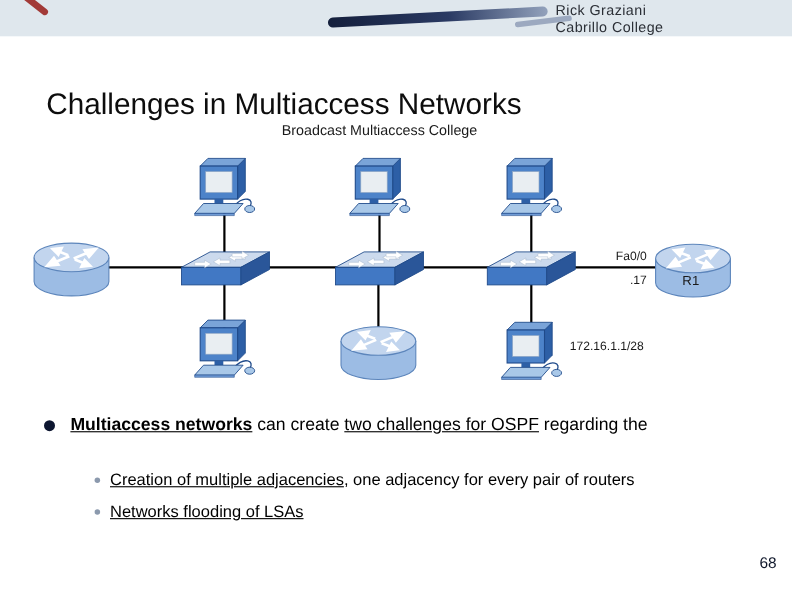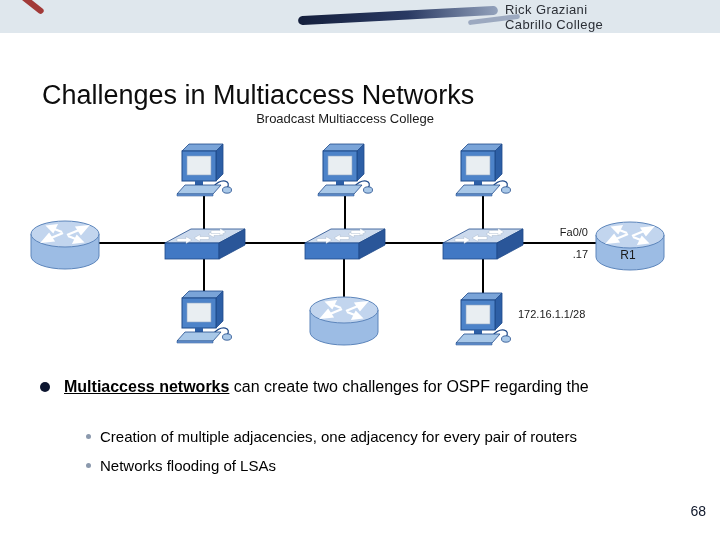--- a/index.html
+++ b/index.html
@@ -33,21 +33,21 @@
   .diagram{position:absolute;left:0;top:103px;width:720px;height:270px;}
   .diagram-caption{position:absolute;left:0;top:111px;width:690px;text-align:center;
     font-size:13px;color:#1a1a1a;}
   svg text{font-family:"Liberation Sans",sans-serif;fill:#1a1a1a;}
 
   
   .bullets{position:absolute;left:0;top:0;width:720px;}
   .b-main{position:absolute;left:64px;top:376px;width:606px;font-size:16px;line-height:21px;color:#000;}
   .b-main-dot{position:absolute;left:40px;top:382px;width:10px;height:10px;border-radius:50%;background:#0d1630;}
   .b-bold{font-weight:700;text-decoration:underline;}
-  .u{}
+  .u{text-decoration:underline;}
   .b-sub1{position:absolute;left:100px;top:428px;width:580px;font-size:15px;color:#000;}
   .b-sub2{position:absolute;left:100px;top:457px;width:580px;font-size:15px;color:#000;}
   .sub-dot1{position:absolute;left:86px;top:434px;width:5px;height:5px;border-radius:50%;background:#8b99ad;}
   .sub-dot2{position:absolute;left:86px;top:463px;width:5px;height:5px;border-radius:50%;background:#8b99ad;}
 
   
   .page-number{position:absolute;right:14px;top:503px;font-size:14px;color:#0f172a;}
 </style>
 </head>
 <body>

